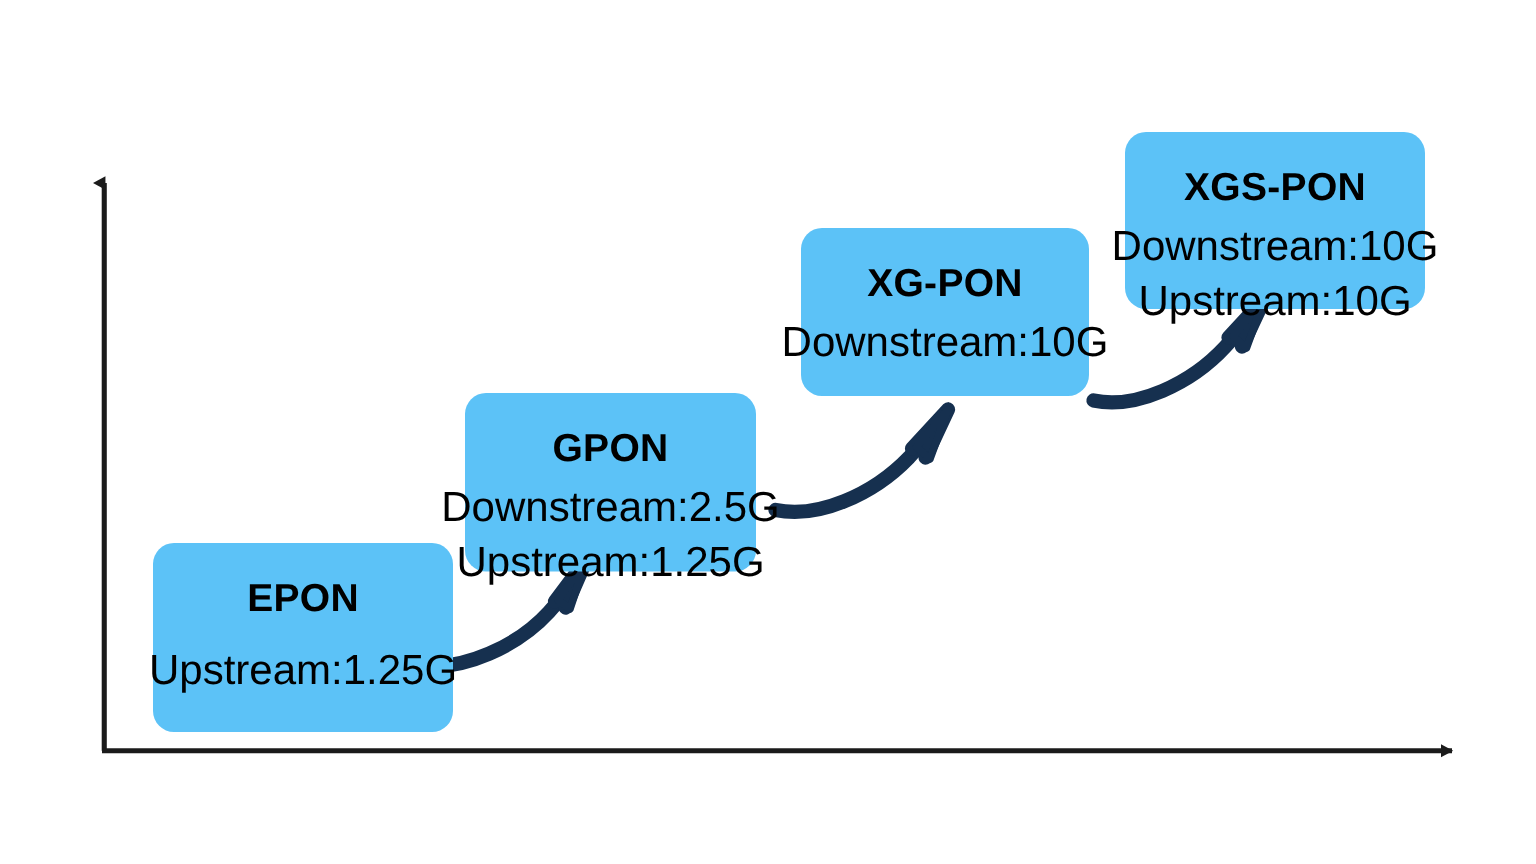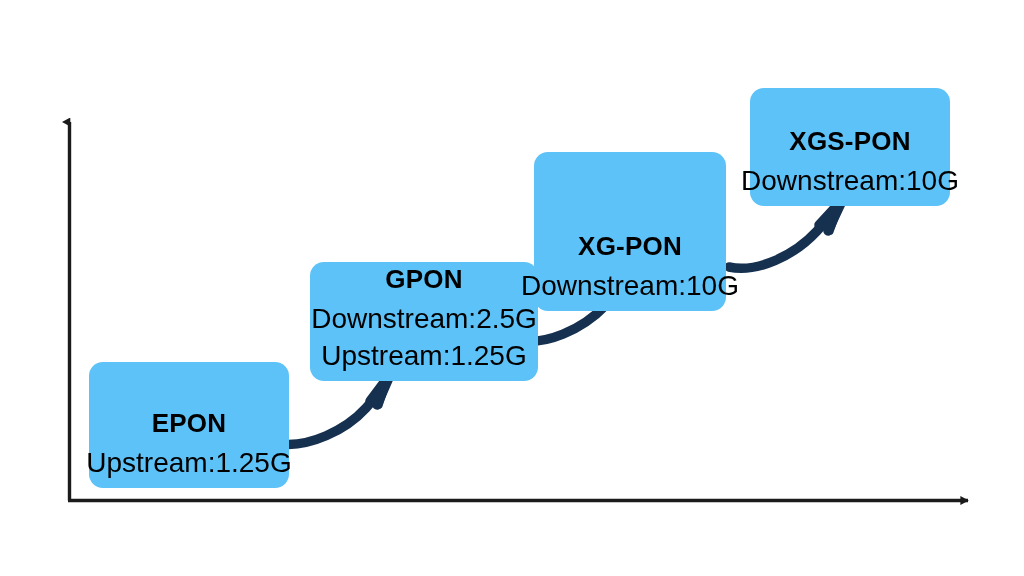--- a/index.html
+++ b/index.html
@@ -29,42 +29,42 @@
     pointer-events: none;
   }
   .pon-node {
     position: absolute;
     box-sizing: border-box;
     background: #5CC2F7;
     border-radius: 14px;
     display: flex;
     flex-direction: column;
     align-items: center;
-    justify-content: flex-end;
+    justify-content: space-between;
     color: #000000;
     text-align: center;
-    padding: 6px 10px;
+    padding: 22px 10px;
   }
   .pon-title {
     font-size: 26px;
     font-weight: bold;
     line-height: 1.15;
     letter-spacing: 0.2px;
     margin-bottom: 6px;
     white-space: nowrap;
   }
   .pon-rate {
     font-size: 28px;
     font-weight: normal;
     line-height: 1.32;
     white-space: nowrap;
   }
-  #node-epon   { left: 89px;  top: 362px; width: 200px; height: 126px; }
-  #node-gpon   { left: 310px; top: 262px; width: 228px; height: 119px; }
-  #node-xgpon  { left: 534px; top: 152px; width: 192px; height: 159px; }
+  #node-epon   { left: 102px;  top: 362px; width: 200px; height: 126px; }
+  #node-gpon   { left: 310px; top: 262px; width: 194px; height: 119px; }
+  #node-xgpon  { left: 534px; top: 152px; width: 192px; height: 112px; }
   #node-xgspon { left: 750px; top: 88px;  width: 200px; height: 118px; }
 </style>
 </head>
 <body>
 
 <div id="stage">
 
   <svg id="axes-layer" viewBox="0 0 1024 576" width="1024" height="576">
     <defs>
       <marker id="axis-head-up" markerWidth="9" markerHeight="9" refX="4.5" refY="7.6" orient="auto" markerUnits="userSpaceOnUse">
@@ -114,15 +114,16 @@
   </div>
 
   <div class="pon-node" id="node-xgpon">
     <div class="pon-title">XG-PON</div>
     <div class="pon-rate">Downstream:10G</div>
   </div>
 
   <div class="pon-node" id="node-xgspon">
     <div class="pon-title">XGS-PON</div>
     <div class="pon-rate">Downstream:10G</div>
+    <div class="pon-rate">Upstream:10G</div>
   </div>
 
 </div>
 
 </body></html>

